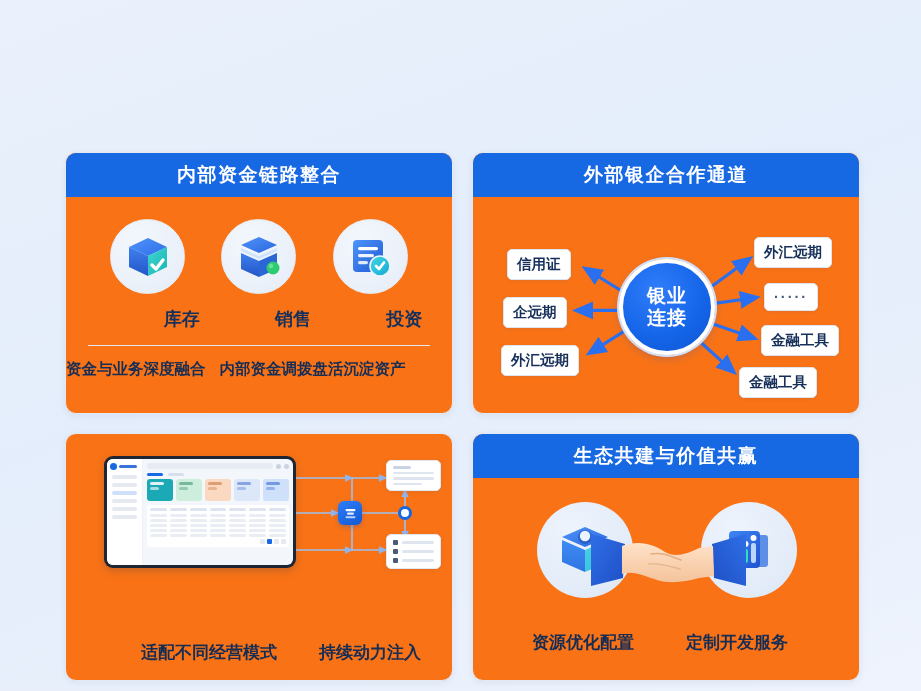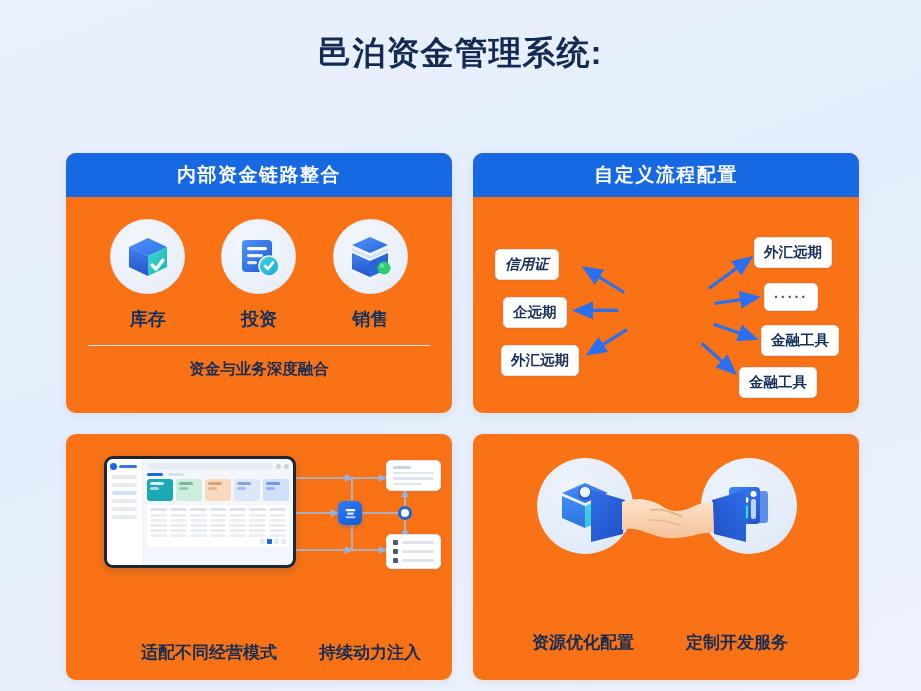--- a/index.html
+++ b/index.html
@@ -58,39 +58,39 @@
     flex: none;
   }
   .card-body { flex: 1; position: relative; }
 
   
   .icon-row {
     display: flex; justify-content: space-around;
     align-items: flex-start;
     padding: 22px 26px 0 26px;
   }
-  .icon-col { width: 104px; text-align: center; }
+  .icon-col { width: 104px; text-align: right; }
   .icon-circle {
     width: 75px; height: 75px; margin: 0 auto;
     border-radius: 50%;
     background: radial-gradient(circle at 35% 30%, #f3f7fd 0%, #eaf0f9 70%, #e4ebf5 100%);
     border: 1px solid #e6ecf5;
     display: flex; align-items: center; justify-content: center;
     position: relative;
   }
   .icon-label {
     margin-top: 13px;
     font-size: 18px; font-weight: bold; color: #16305c;
   }
   .divider {
     height: 1px; background: #e1e7f0;
     margin: 14px 22px 0 22px;
   }
   .foot-row {
-    display: flex; justify-content: center; gap: 14px;
+    display: flex; justify-content: flex-start; gap: 14px;
     padding-top: 13px;
     font-size: 15.5px; color: #162d55; font-weight: bold;
   }
   
   .hub-area { position: absolute; inset: 0; }
   .hub-circle {
     position: absolute; left: 146px; top: 62px;
     width: 96px; height: 96px; border-radius: 50%;
     background: radial-gradient(circle at 38% 30%, #2f7dfa 0%, #1464e8 60%, #0f55d0 100%);
     border: 4px solid #ffffff;
@@ -205,21 +205,20 @@
   .foot-row3 {
     position: absolute; left: 0; right: 12px; bottom: 26px;
     display: flex; justify-content: center; gap: 52px;
     font-size: 17px; color: #152c55; font-weight: bold;
   }
 </style>
 </head>
 <body>
 
 <div class="title-wrap">
-  <div class="title-line l1">邑泊资金管理系统:</div>
 </div>
 
 <div class="grid">
 
   <div class="card">
     <div class="card-header">内部资金链路整合</div>
     <div class="card-body">
       <div class="icon-row">
 
         <div class="icon-col">
@@ -245,74 +244,75 @@
               <polyline points="27,31 31,35 38,26" fill="none" stroke="#ffffff" stroke-width="3.4" stroke-linecap="round" stroke-linejoin="round"></polyline>
             </svg>
           </div>
           <div class="icon-label">库存</div>
         </div>
 
         <div class="icon-col">
           <div class="icon-circle">
             <svg width="46" height="46" viewBox="0 0 46 46">
               <defs>
+                <linearGradient id="lTop" x1="0" y1="0" x2="1" y2="1">
+                  <stop offset="0" stop-color="#4f93fb"></stop>
+                    <stop offset="1" stop-color="#2a66dd"></stop>
+                </linearGradient>
+                <linearGradient id="lBody" x1="0" y1="0" x2="0" y2="1">
+                  <stop offset="0" stop-color="#3f7fee"></stop>
+                    <stop offset="1" stop-color="#2356c8"></stop>
+                </linearGradient>
+              </defs>
+              <polygon points="23,3 41,11 23,19 5,11" fill="url(#lTop)"></polygon>
+              <polygon points="5,14 23,22 41,14 41,17 23,25 5,17" fill="#cfe3fb"></polygon>
+              <polygon points="5,19 23,27 23,43 5,35" fill="url(#lBody)"></polygon>
+              <polygon points="41,19 41,35 23,43 23,27" fill="#2b66d6"></polygon>
+              <circle cx="37" cy="34" r="6.5" fill="#2ecc71"></circle>
+              <circle cx="35" cy="32" r="2.2" fill="#7fe3a9" opacity="0.8"></circle>
+            </svg>
+          </div>
+          <div class="icon-label">销售</div>
+        </div>
+
+        <div class="icon-col">
+          <div class="icon-circle">
+            <svg width="46" height="46" viewBox="0 0 46 46">
+              <defs>
                 <linearGradient id="docG" x1="0" y1="0" x2="1" y2="1">
                   <stop offset="0" stop-color="#4f93fb"></stop>
                     <stop offset="1" stop-color="#1f5ad2"></stop>
                 </linearGradient>
                 <linearGradient id="badgeG" x1="0" y1="0" x2="1" y2="1">
                   <stop offset="0" stop-color="#3fd8e0"></stop>
                     <stop offset="1" stop-color="#17a8d8"></stop>
                 </linearGradient>
               </defs>
               <rect x="6" y="6" width="30" height="32" rx="4" fill="url(#docG)"></rect>
               <rect x="11" y="13" width="20" height="3.2" rx="1.6" fill="#ffffff"></rect>
               <rect x="11" y="20" width="16" height="3.2" rx="1.6" fill="#ffffff" opacity="0.92"></rect>
               <rect x="11" y="27" width="10" height="3.2" rx="1.6" fill="#ffffff" opacity="0.85"></rect>
               <circle cx="33" cy="32" r="10" fill="url(#badgeG)" stroke="#eef6fd" stroke-width="1.6"></circle>
               <polyline points="29,32 32,35 37,28.5" fill="none" stroke="#ffffff" stroke-width="2.8" stroke-linecap="round" stroke-linejoin="round"></polyline>
             </svg>
           </div>
           <div class="icon-label">投资</div>
         </div>
 
-        <div class="icon-col">
-          <div class="icon-circle">
-            <svg width="46" height="46" viewBox="0 0 46 46">
-              <defs>
-                <linearGradient id="lTop" x1="0" y1="0" x2="1" y2="1">
-                  <stop offset="0" stop-color="#4f93fb"></stop>
-                    <stop offset="1" stop-color="#2a66dd"></stop>
-                </linearGradient>
-                <linearGradient id="lBody" x1="0" y1="0" x2="0" y2="1">
-                  <stop offset="0" stop-color="#3f7fee"></stop>
-                    <stop offset="1" stop-color="#2356c8"></stop>
-                </linearGradient>
-              </defs>
-              <polygon points="23,3 41,11 23,19 5,11" fill="url(#lTop)"></polygon>
-              <polygon points="5,14 23,22 41,14 41,17 23,25 5,17" fill="#cfe3fb"></polygon>
-              <polygon points="5,19 23,27 23,43 5,35" fill="url(#lBody)"></polygon>
-              <polygon points="41,19 41,35 23,43 23,27" fill="#2b66d6"></polygon>
-              <circle cx="37" cy="34" r="6.5" fill="#2ecc71"></circle>
-              <circle cx="35" cy="32" r="2.2" fill="#7fe3a9" opacity="0.8"></circle>
-            </svg>
-          </div>
-          <div class="icon-label">销售</div>
-        </div>
-
       </div>
       <div class="divider"></div>
       <div class="foot-row">
         <span>资金与业务深度融合</span>
+        <span>内部资金调拨盘活沉淀资产</span>
       </div>
     </div>
   </div>
 
   <div class="card">
-    <div class="card-header">自定义流程配置</div>
+    <div class="card-header">外部银企合作通道</div>
     <div class="card-body">
       <div class="hub-area">
 
         <svg class="hub-svg" viewBox="0 0 388 216">
           <defs>
             <marker id="ah" markerWidth="7" markerHeight="7" refX="5.2" refY="3.2" orient="auto">
               <polygon points="0,0.4 6.6,3.2 0,6" fill="#2a6ff0"></polygon>
             </marker>
           </defs>
           <g stroke="#2a6ff0" stroke-width="3.2" fill="none" marker-end="url(#ah)">
@@ -326,22 +326,26 @@
             <line x1="237" y1="92" x2="278" y2="62"></line>
 
             <line x1="243" y1="107" x2="285" y2="101"></line>
 
             <line x1="242" y1="128" x2="283" y2="142"></line>
 
             <line x1="230" y1="147" x2="262" y2="176"></line>
           </g>
         </svg>
 
-
-        <div class="tag" style="left:22px; top:52px;font-style:italic;">信用证</div>
+        <div class="hub-circle">
+          <span>银业</span>
+          <span>连接</span>
+        </div>
+
+        <div class="tag" style="left:34px; top:52px;">信用证</div>
         <div class="tag" style="left:30px; top:100px;">企远期</div>
         <div class="tag" style="left:28px; top:148px;">外汇远期</div>
 
         <div class="tag" style="left:281px; top:40px;">外汇远期</div>
         <div class="tag dots" style="left:291px; top:86px;">·····</div>
         <div class="tag" style="left:288px; top:128px;">金融工具</div>
         <div class="tag" style="left:266px; top:170px;">金融工具</div>
 
       </div>
     </div>
@@ -514,20 +518,21 @@
       </div>
 
       <div class="foot-row2">
         <span>适配不同经营模式</span>
         <span>持续动力注入</span>
       </div>
     </div>
   </div>
 
   <div class="card">
+    <div class="card-header">生态共建与价值共赢</div>
     <div class="card-body">
       <div class="eco-wrap">
 
         <div class="eco-circle left">
           <svg width="56" height="56" viewBox="0 0 56 56">
             <defs>
               <linearGradient id="boxTop" x1="0" y1="0" x2="1" y2="1">
                 <stop offset="0" stop-color="#4f93fb"></stop>
                   <stop offset="1" stop-color="#2a66dd"></stop>
               </linearGradient>

